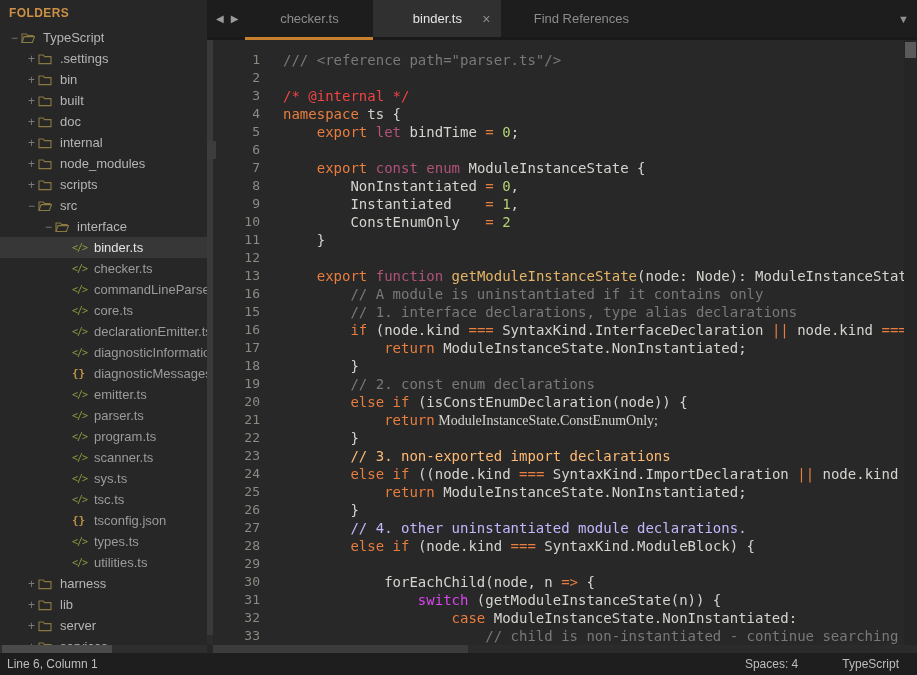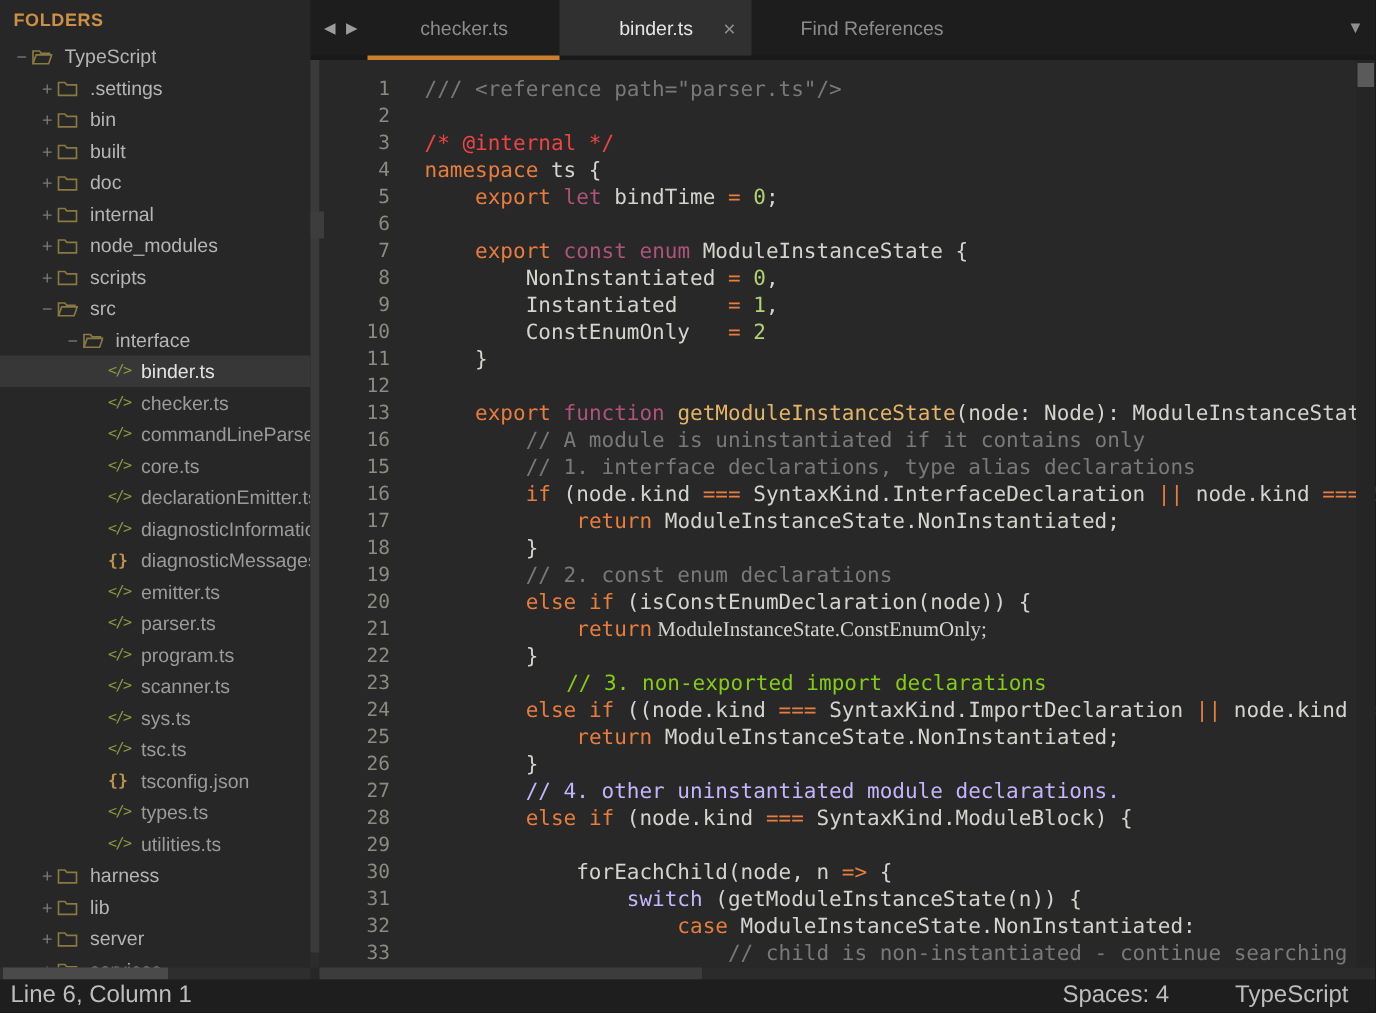--- a/index.html
+++ b/index.html
@@ -50,21 +50,21 @@
 
   .hscroll{position:absolute;top:645px;height:8px;}
   .hscroll .thumb{position:absolute;top:0;height:8px;}
   .side-hscroll{left:0;width:207px;background:#2e2e2e;}
   .side-hscroll .thumb{left:2px;width:110px;background:#4a4a4a;}
   .ed-hscroll{left:213px;width:704px;background:#2b2b2b;}
   .ed-hscroll .thumb{left:0;width:255px;background:#3c3c3c;}
 
   
   .statusbar{position:absolute;left:0;top:653px;width:917px;height:22px;background:#1e1e1e;
-             color:#bdbdbd;font-size:16px;display:flex;align-items:center;box-sizing:border-box;
+             color:#bdbdbd;font-size:12px;display:flex;align-items:center;box-sizing:border-box;
              padding:0 18px 0 7px;}
   .status-left{flex:1;}
   .status-right{display:flex;gap:44px;}
 </style>
 </head>
 <body>
 
 <div class="app">
 
   <aside class="sidebar">
@@ -322,29 +322,29 @@
       <div class="cline"><span class="ln">13</span><span class="ctext"><span style="color: rgb(212, 212, 207);">    </span><span style="color: rgb(232, 125, 62);">export</span><span style="color: rgb(212, 212, 207);"> </span><span style="color: rgb(176, 82, 121);">function</span><span style="color: rgb(212, 212, 207);"> </span><span style="color: rgb(229, 181, 103);">getModuleInstanceState</span><span style="color: rgb(212, 212, 207);">(node: Node): ModuleInstanceState {</span></span></div>
       <div class="cline"><span class="ln">16</span><span class="ctext"><span style="color: rgb(212, 212, 207);">        </span><span style="color: rgb(121, 121, 121);">// A module is uninstantiated if it contains only</span></span></div>
       <div class="cline"><span class="ln">15</span><span class="ctext"><span style="color: rgb(212, 212, 207);">        </span><span style="color: rgb(121, 121, 121);">// 1. interface declarations, type alias declarations</span></span></div>
       <div class="cline"><span class="ln">16</span><span class="ctext"><span style="color: rgb(212, 212, 207);">        </span><span style="color: rgb(232, 125, 62);">if</span><span style="color: rgb(212, 212, 207);"> (node.kind </span><span style="color: rgb(232, 125, 62);">===</span><span style="color: rgb(212, 212, 207);"> SyntaxKind.InterfaceDeclaration </span><span style="color: rgb(232, 125, 62);">||</span><span style="color: rgb(212, 212, 207);"> node.kind </span><span style="color: rgb(232, 125, 62);">===</span><span style="color: rgb(212, 212, 207);"> SyntaxKind.TypeAliasDeclaration) {</span></span></div>
       <div class="cline"><span class="ln">17</span><span class="ctext"><span style="color: rgb(212, 212, 207);">            </span><span style="color: rgb(232, 125, 62);">return</span><span style="color: rgb(212, 212, 207);"> ModuleInstanceState.NonInstantiated;</span></span></div>
       <div class="cline"><span class="ln">18</span><span class="ctext"><span style="color: rgb(212, 212, 207);">        }</span></span></div>
       <div class="cline"><span class="ln">19</span><span class="ctext"><span style="color: rgb(212, 212, 207);">        </span><span style="color: rgb(121, 121, 121);">// 2. const enum declarations</span></span></div>
       <div class="cline"><span class="ln">20</span><span class="ctext"><span style="color: rgb(212, 212, 207);">        </span><span style="color: rgb(232, 125, 62);">else</span><span style="color: rgb(212, 212, 207);"> </span><span style="color: rgb(232, 125, 62);">if</span><span style="color: rgb(212, 212, 207);"> (isConstEnumDeclaration(node)) {</span></span></div>
       <div class="cline"><span class="ln">21</span><span class="ctext"><span style="color: rgb(212, 212, 207);">            </span><span style="color: rgb(232, 125, 62);">return</span><span style="color: rgb(212, 212, 207); font-family: Liberation Serif, serif;"> ModuleInstanceState.ConstEnumOnly;</span></span></div>
       <div class="cline"><span class="ln">22</span><span class="ctext"><span style="color: rgb(212, 212, 207);">        }</span></span></div>
-      <div class="cline"><span class="ln">23</span><span class="ctext"><span style="color: rgb(212, 212, 207);">        </span><span style="color: #84cc16; margin-left: 27px;">// 3. non-exported import declarations</span></span></div>
+      <div class="cline"><span class="ln">23</span><span class="ctext"><span style="color: rgb(212, 212, 207);">        </span><span style="color: #fdba74;">// 3. non-exported import declarations</span></span></div>
       <div class="cline"><span class="ln">24</span><span class="ctext"><span style="color: rgb(212, 212, 207);">        </span><span style="color: rgb(232, 125, 62);">else</span><span style="color: rgb(212, 212, 207);"> </span><span style="color: rgb(232, 125, 62);">if</span><span style="color: rgb(212, 212, 207);"> ((node.kind </span><span style="color: rgb(232, 125, 62);">===</span><span style="color: rgb(212, 212, 207);"> SyntaxKind.ImportDeclaration </span><span style="color: rgb(232, 125, 62);">||</span><span style="color: rgb(212, 212, 207);"> node.kind </span><span style="color: rgb(232, 125, 62);">===</span></span></div>
       <div class="cline"><span class="ln">25</span><span class="ctext"><span style="color: rgb(212, 212, 207);">            </span><span style="color: rgb(232, 125, 62);">return</span><span style="color: rgb(212, 212, 207);"> ModuleInstanceState.NonInstantiated;</span></span></div>
       <div class="cline"><span class="ln">26</span><span class="ctext"><span style="color: rgb(212, 212, 207);">        }</span></span></div>
       <div class="cline"><span class="ln">27</span><span class="ctext"><span style="color: rgb(212, 212, 207);">        </span><span style="color: #c4b5fd;">// 4. other uninstantiated module declarations.</span></span></div>
       <div class="cline"><span class="ln">28</span><span class="ctext"><span style="color: rgb(212, 212, 207);">        </span><span style="color: rgb(232, 125, 62);">else</span><span style="color: rgb(212, 212, 207);"> </span><span style="color: rgb(232, 125, 62);">if</span><span style="color: rgb(212, 212, 207);"> (node.kind </span><span style="color: rgb(232, 125, 62);">===</span><span style="color: rgb(212, 212, 207);"> SyntaxKind.ModuleBlock) {</span></span></div>
       <div class="cline"><span class="ln">29</span></div>
       <div class="cline"><span class="ln">30</span><span class="ctext"><span style="color: rgb(212, 212, 207);">            forEachChild(node, n </span><span style="color: rgb(232, 125, 62);">=&gt;</span><span style="color: rgb(212, 212, 207);"> {</span></span></div>
-      <div class="cline"><span class="ln">31</span><span class="ctext"><span style="color: rgb(212, 212, 207);">                </span><span style="color: #c4b5fd;">switch</span><span style="color: rgb(212, 212, 207);"> (getModuleInstanceState(n)) {</span></span></div>
+      <div class="cline"><span class="ln">31</span><span class="ctext"><span style="color: rgb(212, 212, 207);">                </span><span style="color: #d946ef;">switch</span><span style="color: rgb(212, 212, 207);"> (getModuleInstanceState(n)) {</span></span></div>
       <div class="cline"><span class="ln">32</span><span class="ctext"><span style="color: rgb(212, 212, 207);">                    </span><span style="color: rgb(232, 125, 62);">case</span><span style="color: rgb(212, 212, 207);"> ModuleInstanceState.NonInstantiated:</span></span></div>
       <div class="cline"><span class="ln">33</span><span class="ctext"><span style="color: rgb(212, 212, 207);">                        </span><span style="color: rgb(121, 121, 121);">// child is non-instantiated - continue searching</span></span></div>
     </div>
   <div class="line6-marker"></div>
 
   <div class="ed-vscroll">
     <div class="thumb"></div>
   </div>
   <div class="hscroll side-hscroll">
     <div class="thumb"></div>

